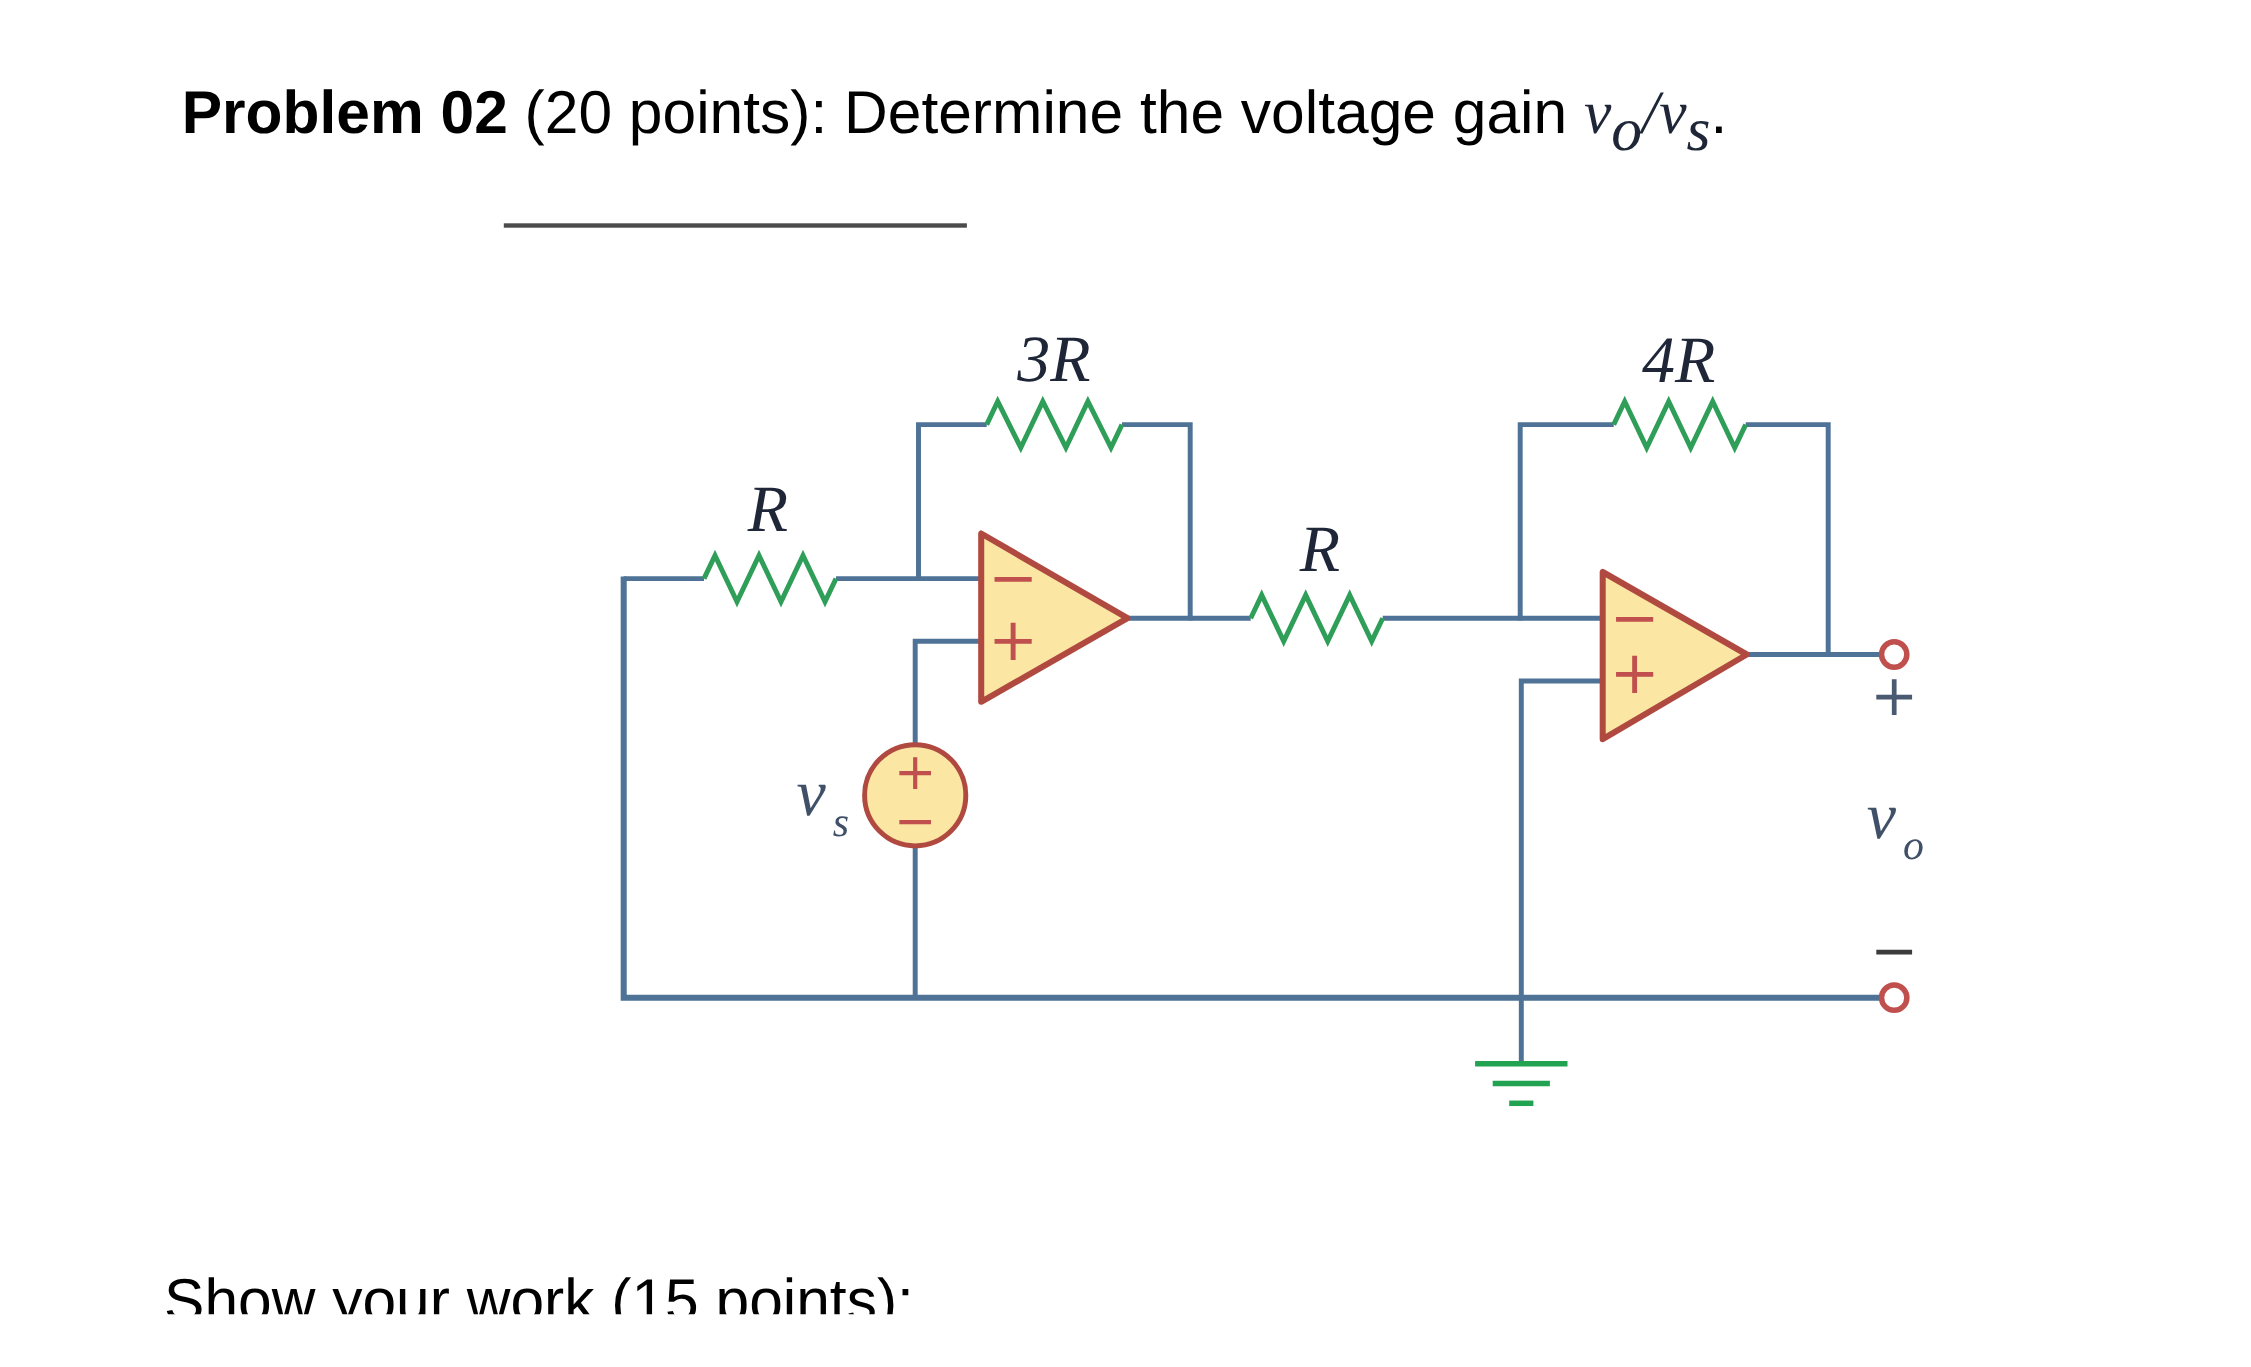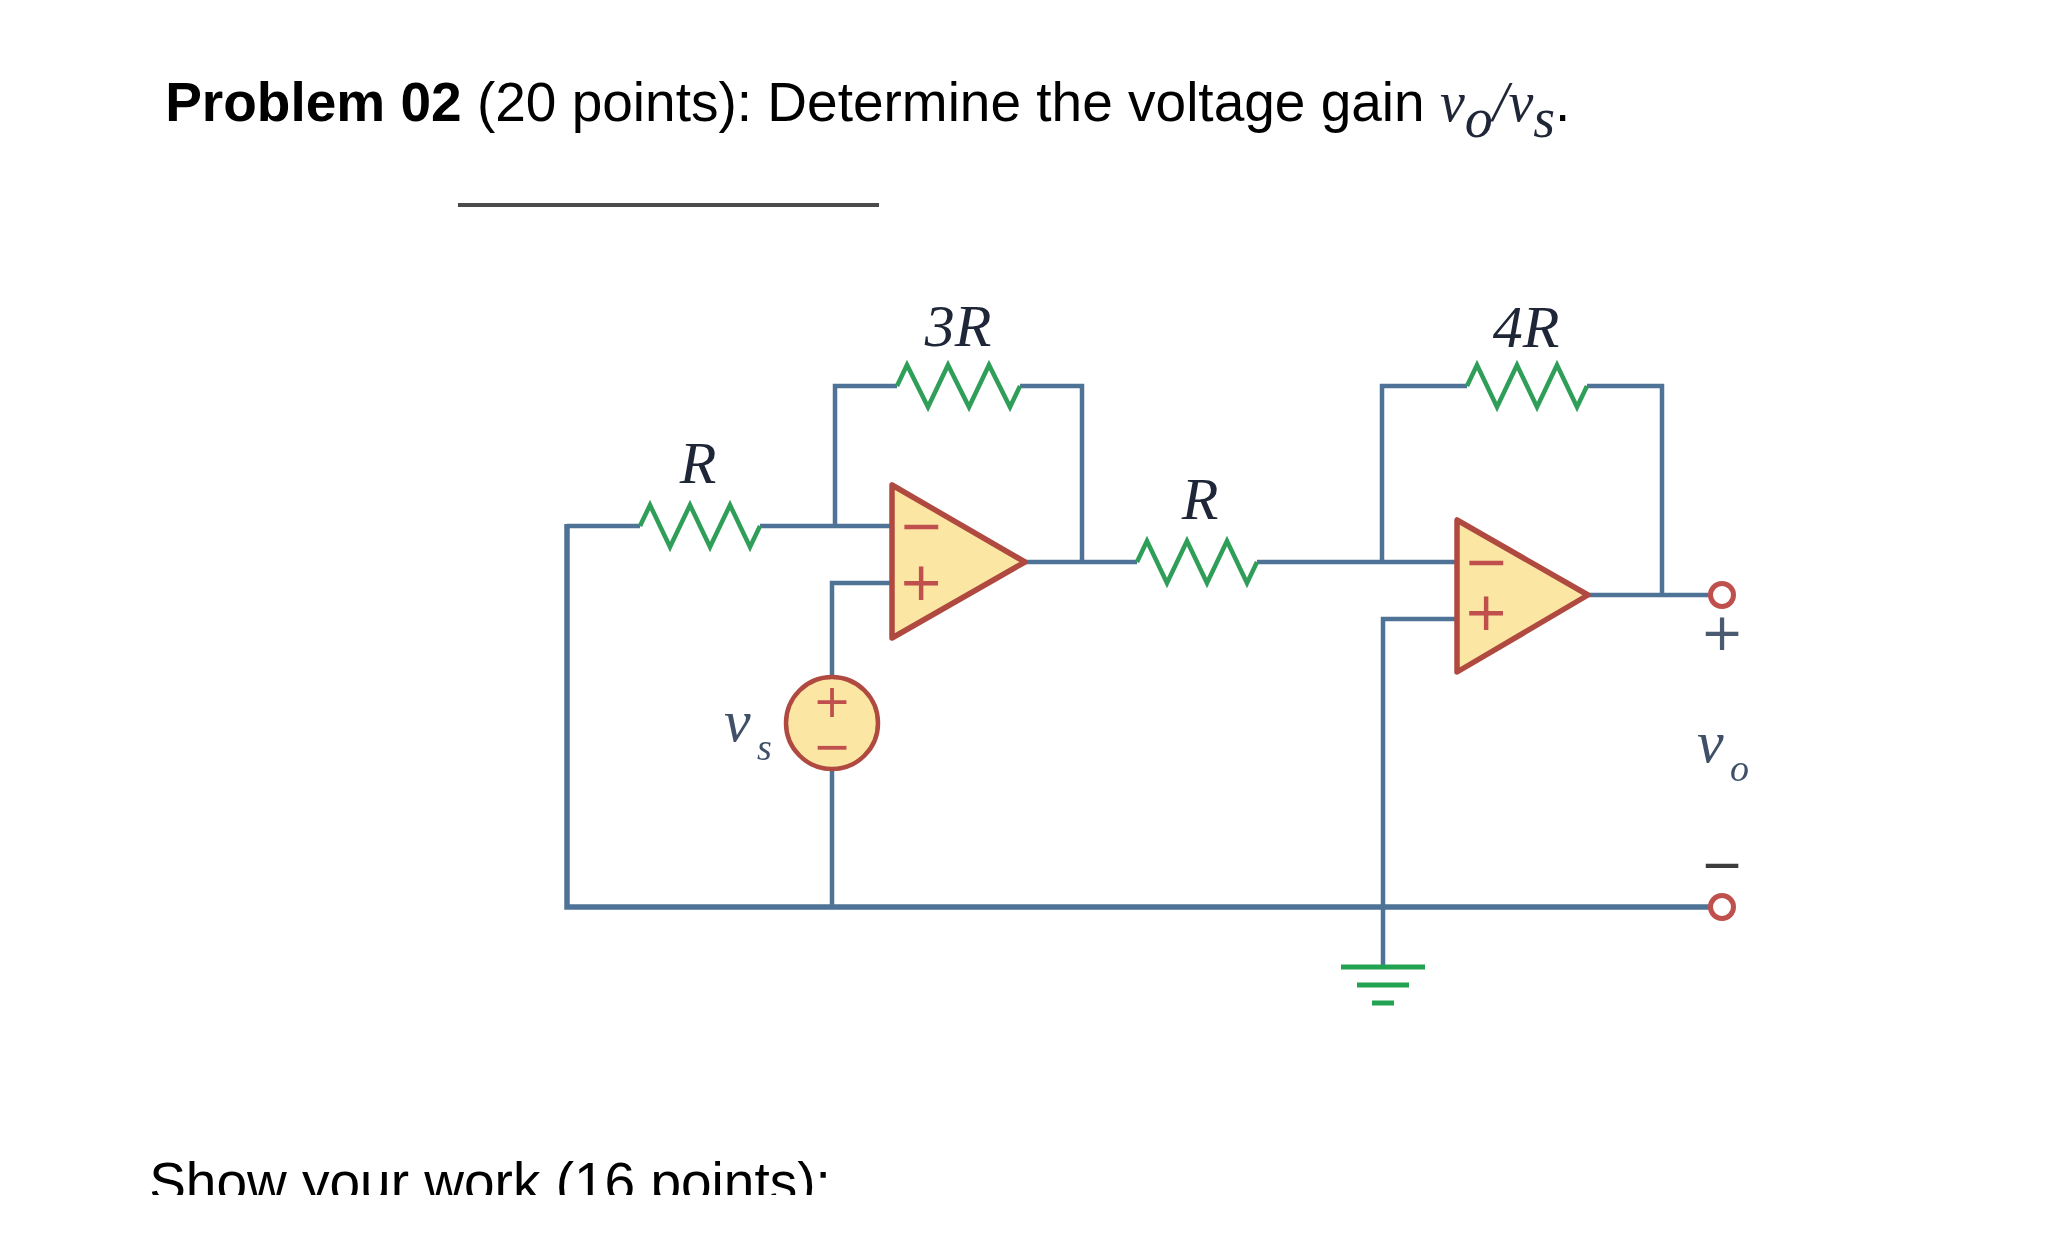--- a/index.html
+++ b/index.html
@@ -95,16 +95,16 @@
     <text class="rlabel" x="1526" y="347">4R</text>
 
     <text class="vlabel" x="724" y="741">v</text>
     <text class="vsub" x="757" y="760">s</text>
 
     <text class="vlabel" x="1697" y="762">v</text>
     <text class="vsub" x="1730" y="781">o</text>
   </svg>
 
   <div id="show-work-line" class="textline">
-    <span>Show your work (16 points):</span>
+    <span>Show your work (15 points):</span>
   </div>
 
 </div>
 
 </body></html>

